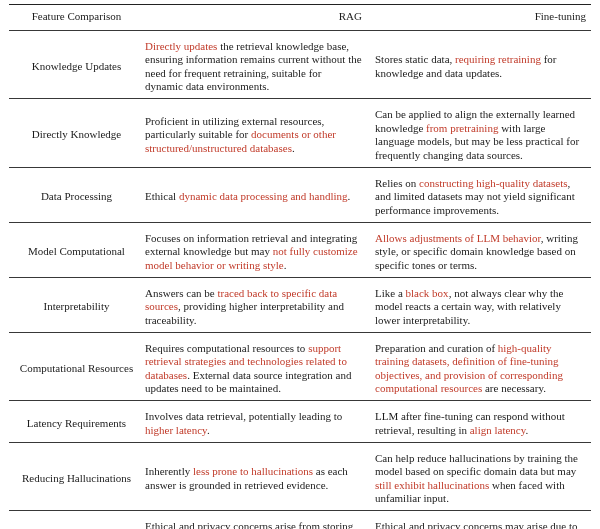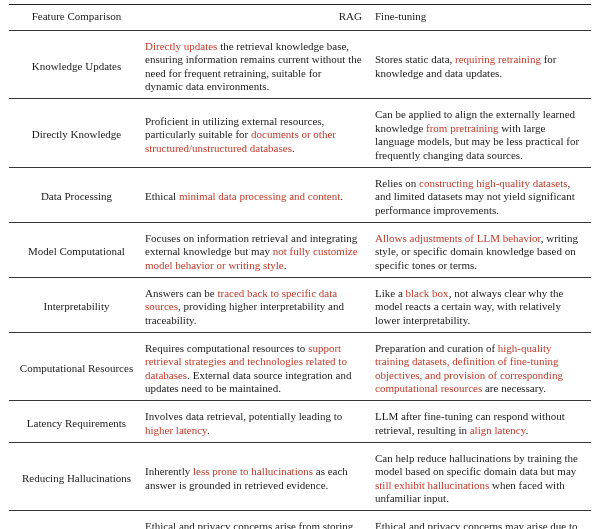--- a/index.html
+++ b/index.html
@@ -32,21 +32,21 @@
 
   thead th {
     border-top: 1.8px solid var(--rule-heavy, #222222);
     border-bottom: 1px solid var(--rule, #383838);
     font-weight: normal;
     padding: 5px 0 6px 0;
     vertical-align: middle;
   }
   thead th.h-feature { text-align: center; }
   thead th.h-rag     { text-align: right; padding-right: 12px; padding-left: 1px; }
-  thead th.h-ft      { text-align: left; padding-right: 5px;  padding-left: 1px; }
+  thead th.h-ft      { text-align: right; padding-right: 5px;  padding-left: 1px; }
 
   tbody td {
     border-bottom: 1px solid var(--rule, #383838);
     vertical-align: middle;
     padding-top: 9px;
     padding-bottom: 4.5px;
   }
   tbody tr:last-child td {
     border-bottom: 1.8px solid var(--rule-heavy, #222222);
   }
@@ -94,21 +94,21 @@
     <td class="rag"><span class="red">Directly updates</span><span> the retrieval knowledge base, ensuring information remains current without the need for frequent retraining, suitable for dynamic data environments.</span></td>
     <td class="ft"><span>Stores static data, </span><span class="red">requiring retraining</span><span> for knowledge and data updates.</span></td>
   </tr>
         <tr>
     <td class="feature">Directly Knowledge</td>
     <td class="rag"><span>Proficient in utilizing external resources, particularly suitable for </span><span class="red">documents or other structured/unstructured databases</span><span>.</span></td>
     <td class="ft"><span>Can be applied to align the externally learned knowledge </span><span class="red">from pretraining</span><span> with large language models, but may be less practical for frequently changing data sources.</span></td>
   </tr>
         <tr>
     <td class="feature">Data Processing</td>
-    <td class="rag"><span>Ethical </span><span class="red">minimal data processing and content</span><span>.</span></td>
+    <td class="rag"><span>Ethical </span><span class="red">dynamic data processing and handling</span><span>.</span></td>
     <td class="ft"><span>Relies on </span><span class="red">constructing high-quality datasets</span><span>, and limited datasets may not yield significant performance improvements.</span></td>
   </tr>
         <tr>
     <td class="feature">Model Computational</td>
     <td class="rag"><span>Focuses on information retrieval and integrating external knowledge but may </span><span class="red">not fully customize model behavior or writing style</span><span>.</span></td>
     <td class="ft"><span class="red">Allows adjustments of LLM behavior</span><span>, writing style, or specific domain knowledge based on specific tones or terms.</span></td>
   </tr>
         <tr>
     <td class="feature">Interpretability</td>
     <td class="rag"><span>Answers can be </span><span class="red">traced back to specific data sources</span><span>, providing higher interpretability and traceability.</span></td>

